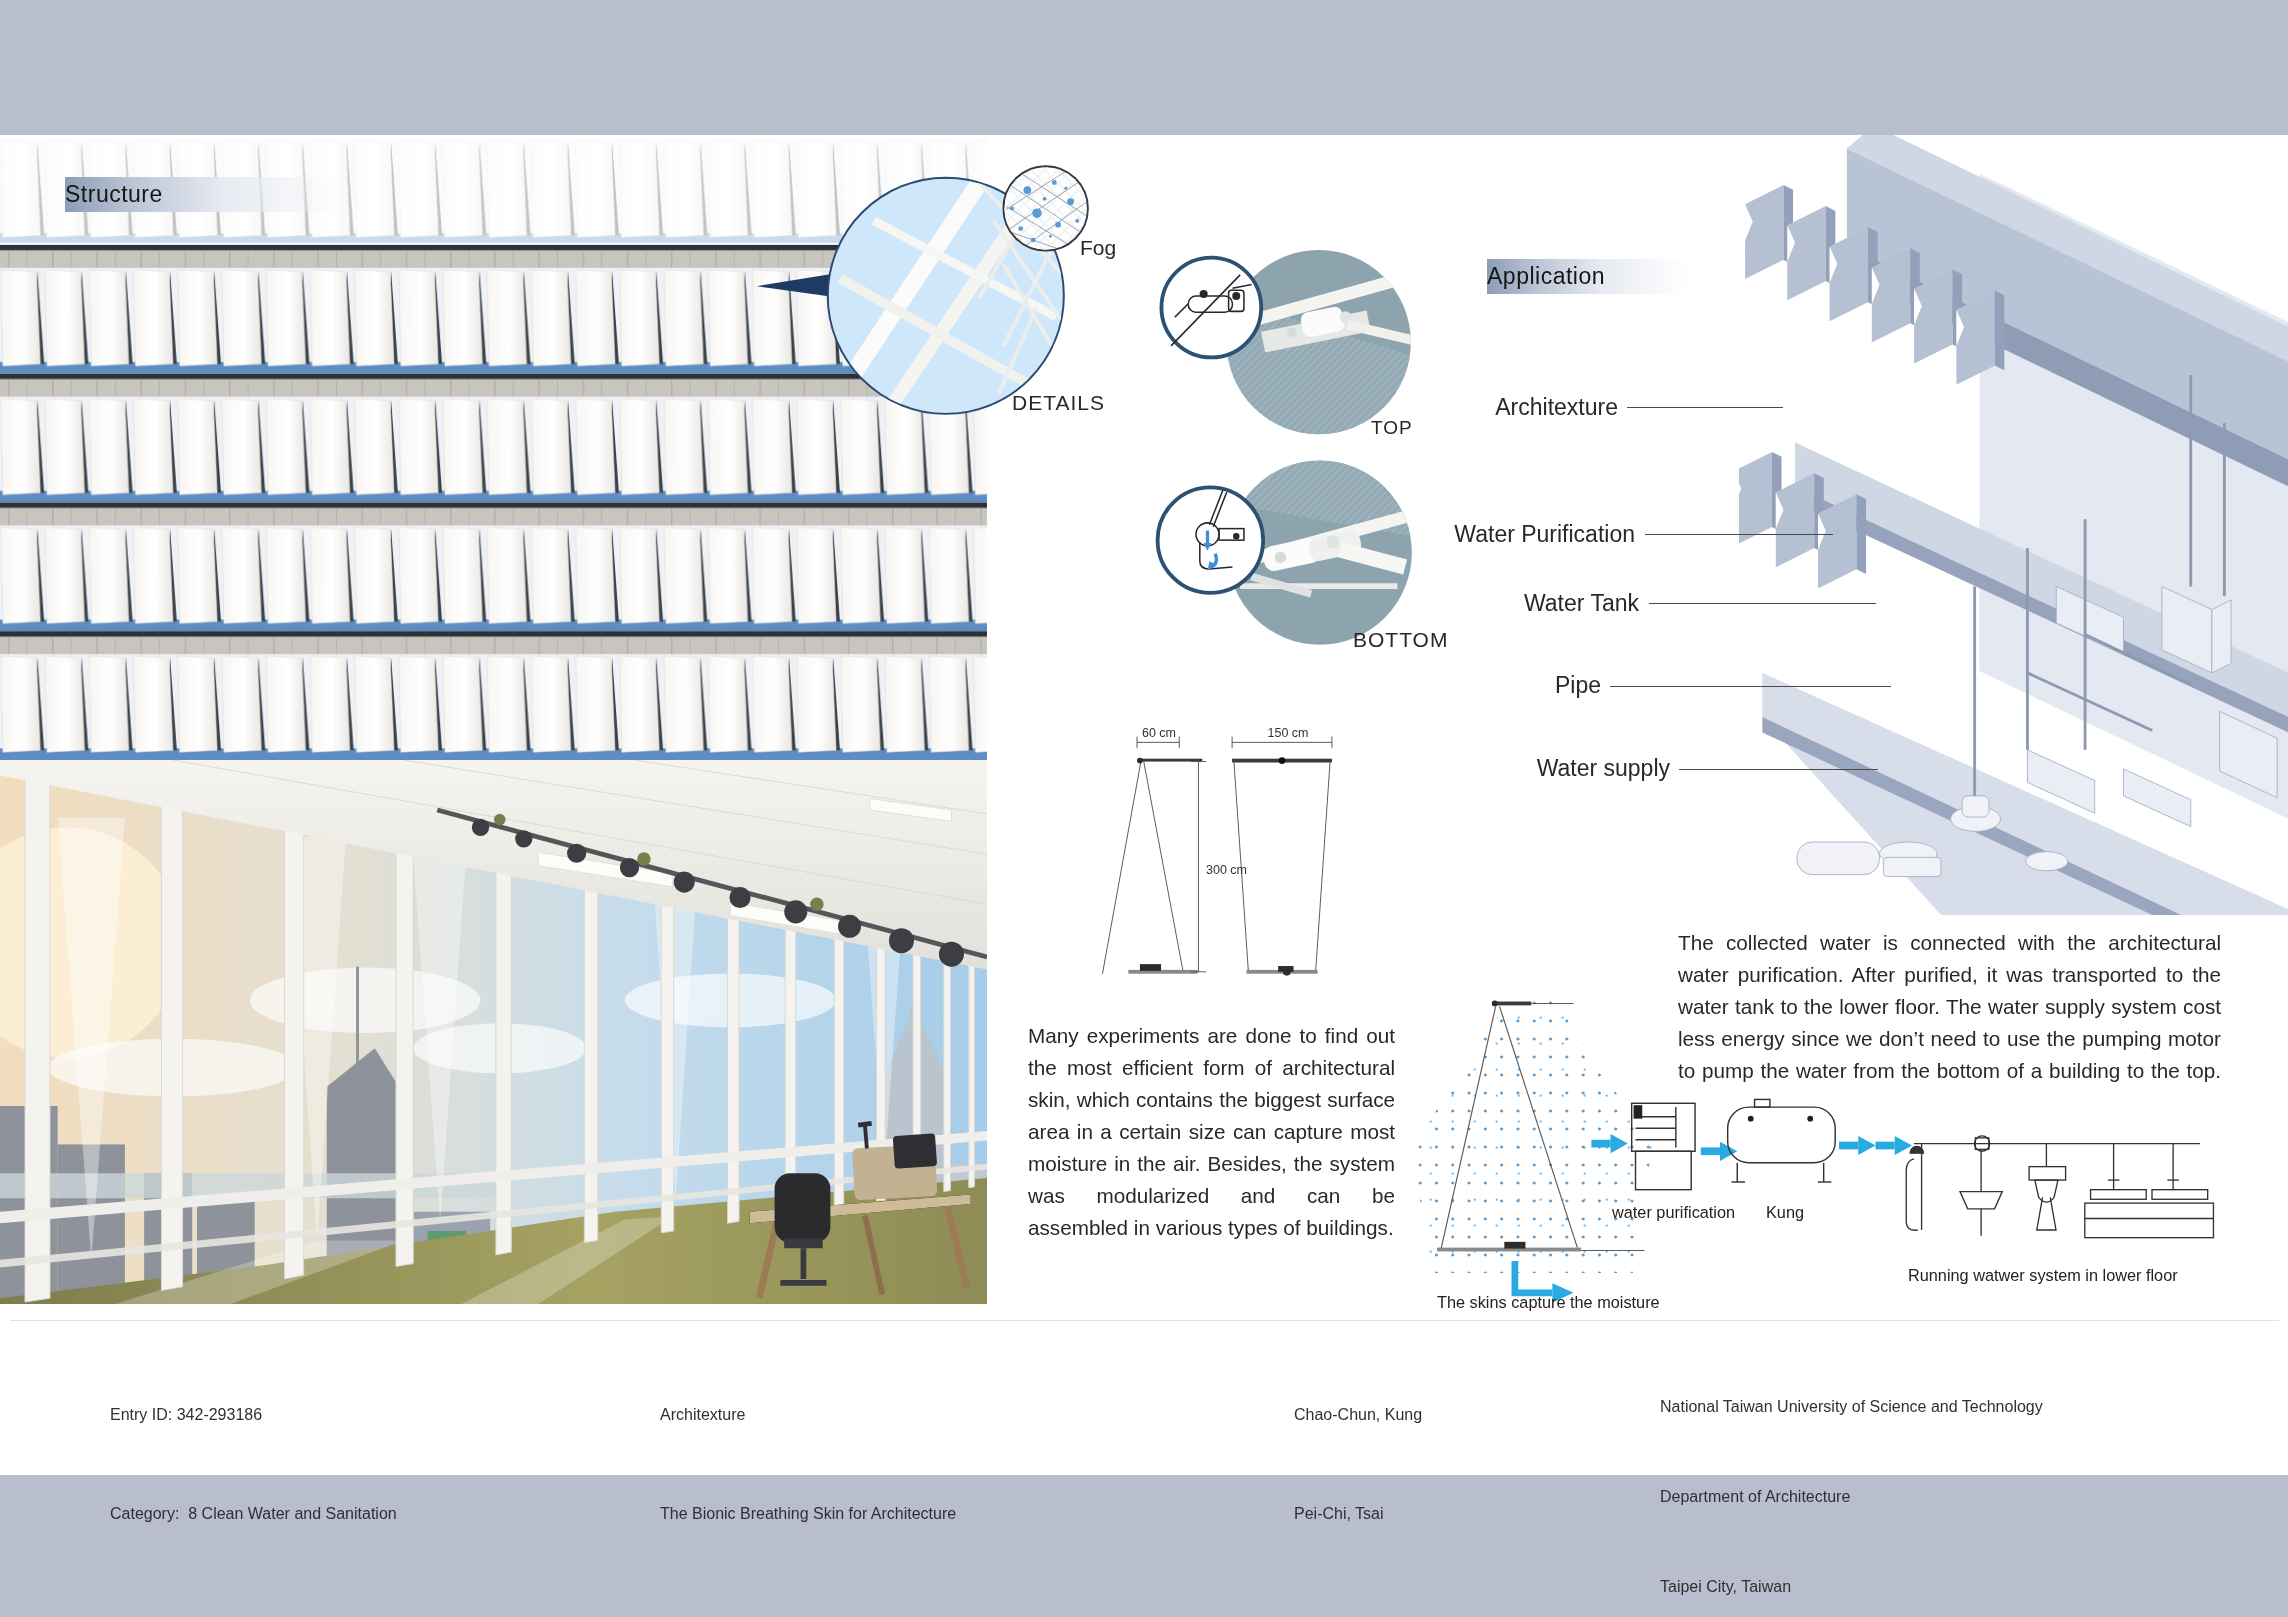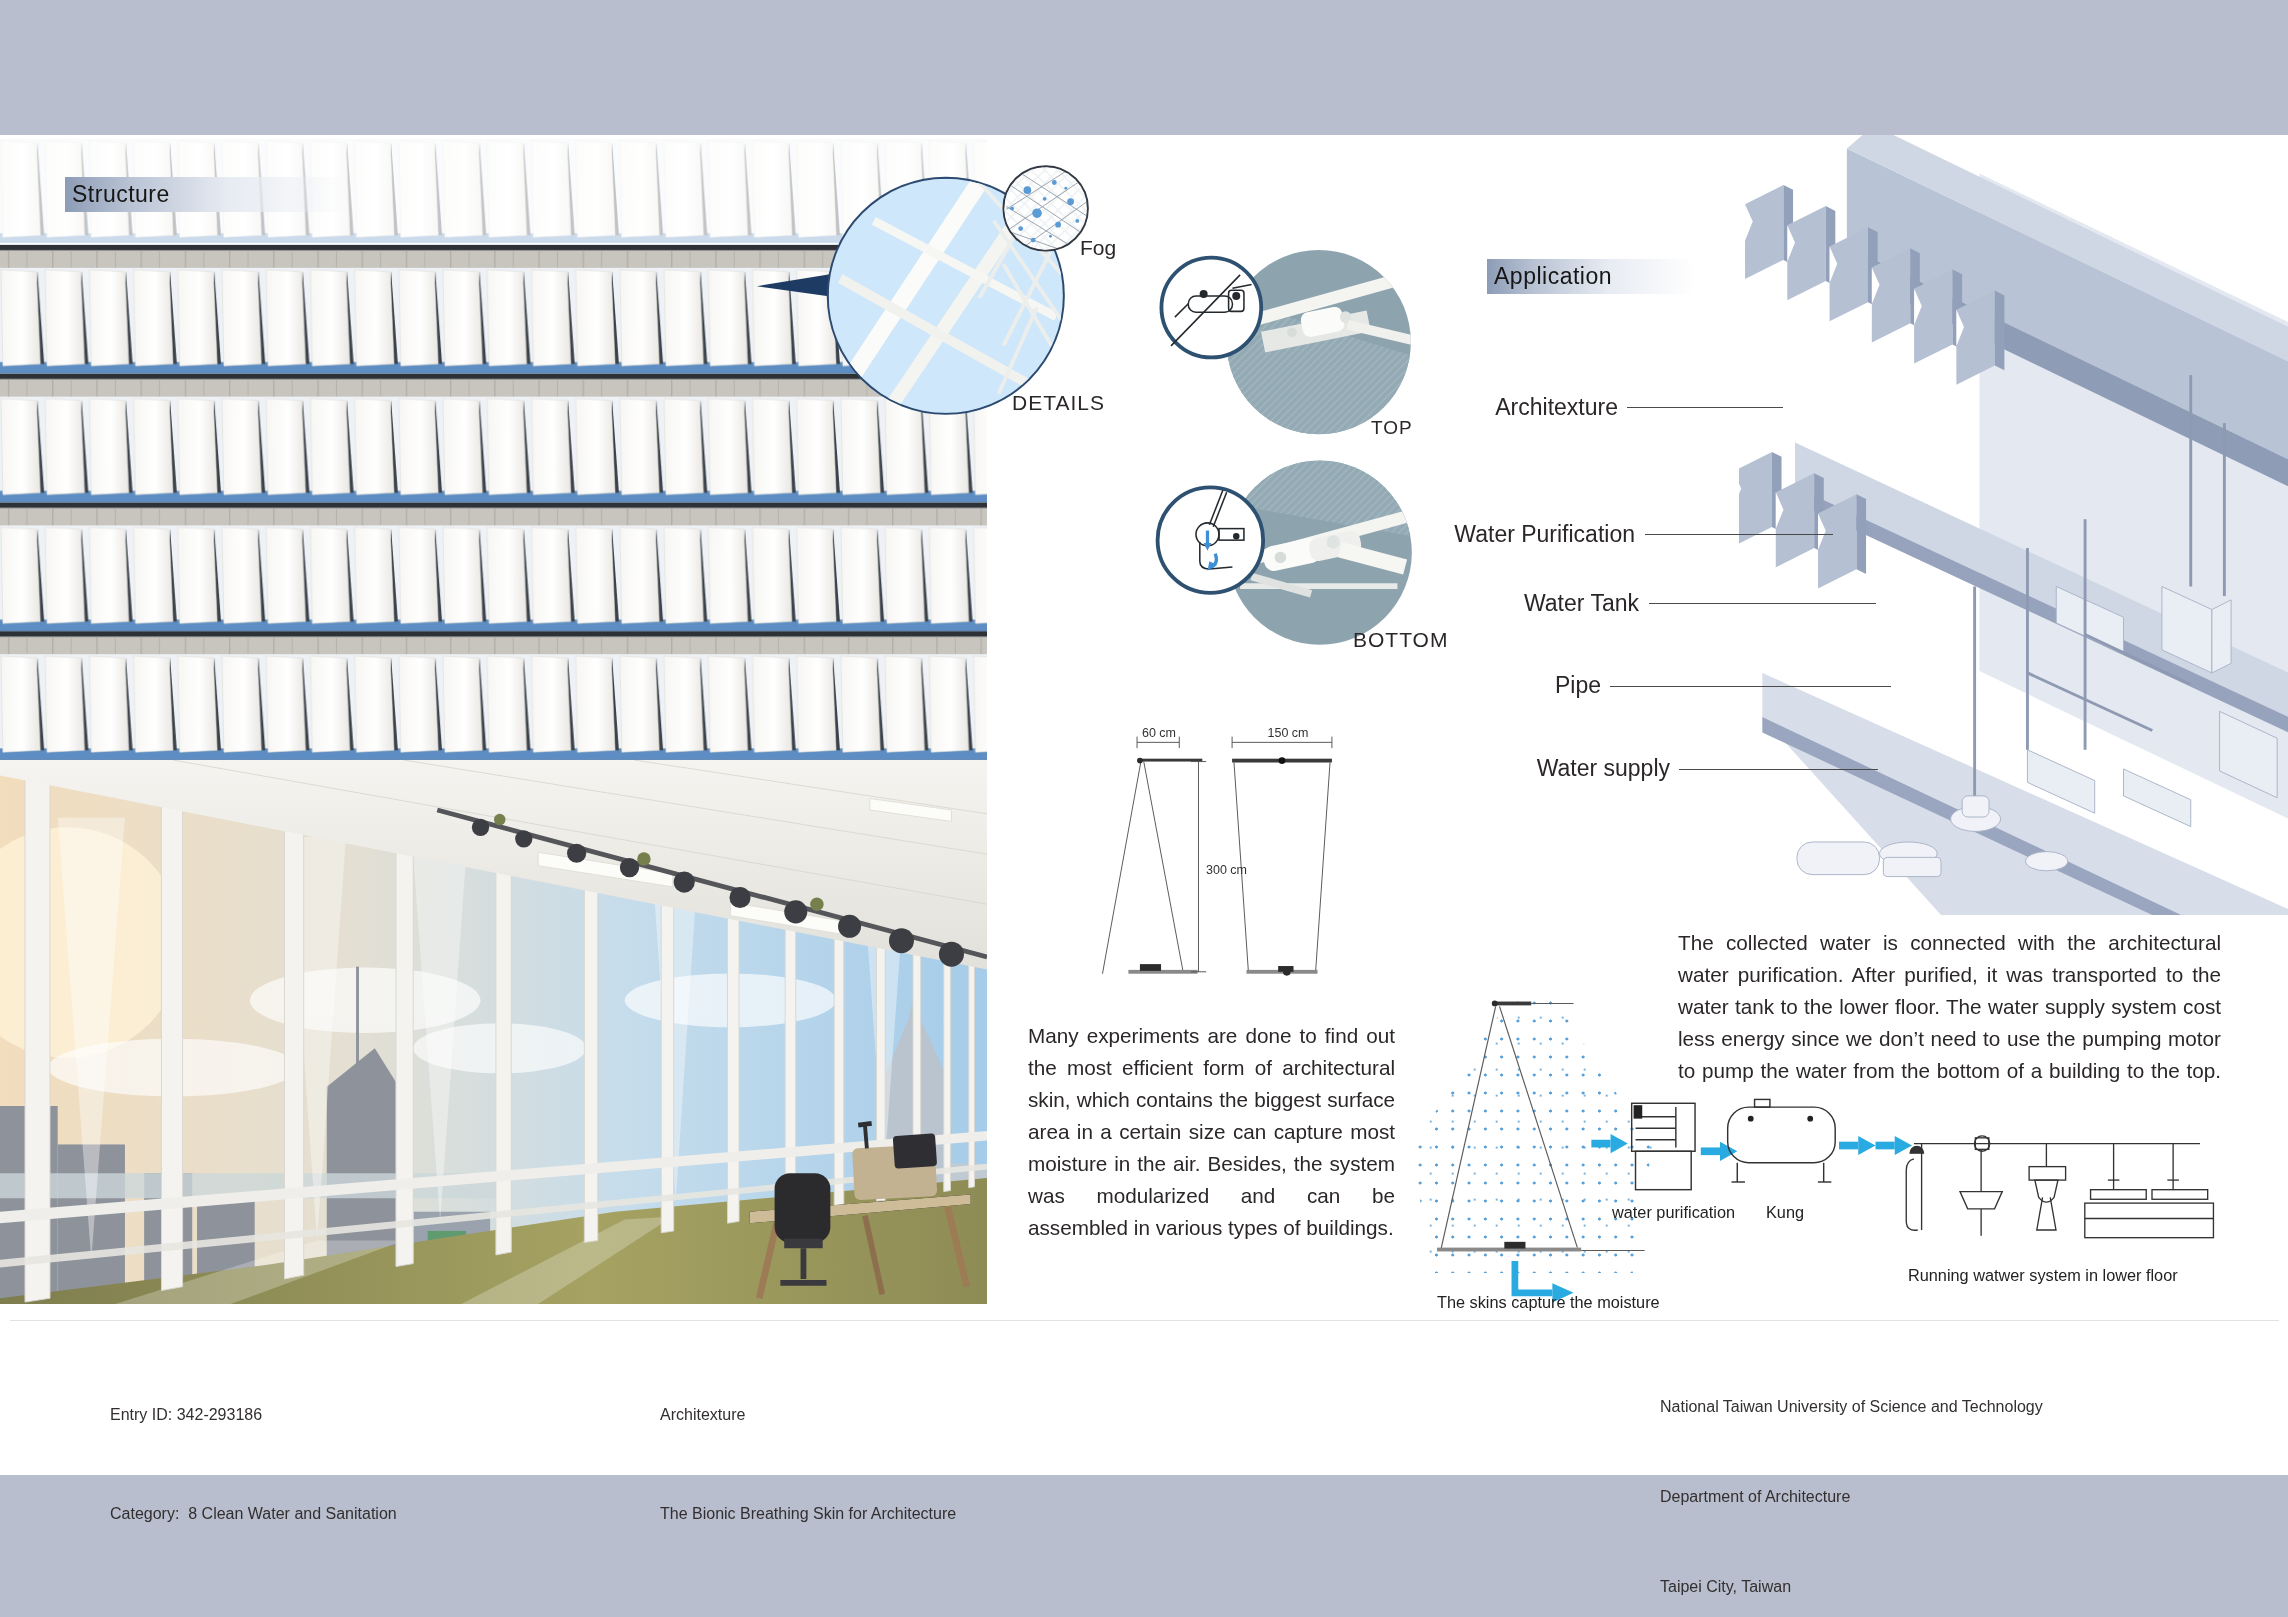--- a/index.html
+++ b/index.html
@@ -1,20 +1,20 @@
 <!DOCTYPE html>
 <html><head>
 <meta charset="utf-8">
 <style>
   html,body{margin:0;padding:0;background:#ffffff;}
   #poster{position:relative;width:2288px;height:1618px;overflow:hidden;background:#ffffff;
           font-family:"Liberation Sans",sans-serif;color:#2b2728;}
   .abs{position:absolute;}
   .band{left:0;width:2288px;background:#b8becd;}
-  .sec-label{height:35px;line-height:35px;padding-left:7px;font-size:23px;color:#161616;
+  .sec-label{height:35px;line-height:35px;padding-left:0;font-size:23px;color:#161616;
              background:linear-gradient(90deg,#8d9cb6 0%,#b9c3d4 22%,#e7ebf2 55%,rgba(255,255,255,0) 95%);
              width:288px;letter-spacing:0.5px;}
   .para{font-size:20.7px;line-height:32px;text-align:justify;color:#2b2728;}
   .callout{font-size:23px;color:#2b2728;text-align:right;}
   .lead{height:1px;background:#4a4a4a;}
   .cap{font-size:16.3px;color:#222;}
   .dimtxt{font-size:12.5px;color:#333;}
   .foot{font-size:16px;color:#332f30;line-height:33px;white-space:pre-wrap;margin-left:10px;}
   .dots{background-image:
           radial-gradient(circle,#4f9bd8 1.3px,rgba(0,0,0,0) 1.8px),
@@ -506,20 +506,24 @@
   <div class="abs" style="left:9.6px;top:1320px;width:2269px;height:1px;background:#e2e2e2;"></div>
 
   <div class="abs foot" style="left:100px;top:1332px;">
     <div>Entry ID: 342-293186</div>
     <div>Category:  8 Clean Water and Sanitation</div>
   </div>
   <div class="abs foot" style="left:650px;top:1332px;">
     <div>Architexture</div>
     <div>The Bionic Breathing Skin for Architecture</div>
   </div>
+  <div class="abs foot" style="left:1284px;top:1332px;">
+    <div>Chao-Chun, Kung</div>
+    <div>Pei-Chi, Tsai</div>
+  </div>
   <div class="abs foot" style="left:1650px;top:1332px;line-height:30px;">
     <div>National Taiwan University of Science and Technology</div>
     <div>Department of Architecture</div>
     <div>Taipei City, Taiwan</div>
   </div>
 
 </div>
 
 
 </body></html>

